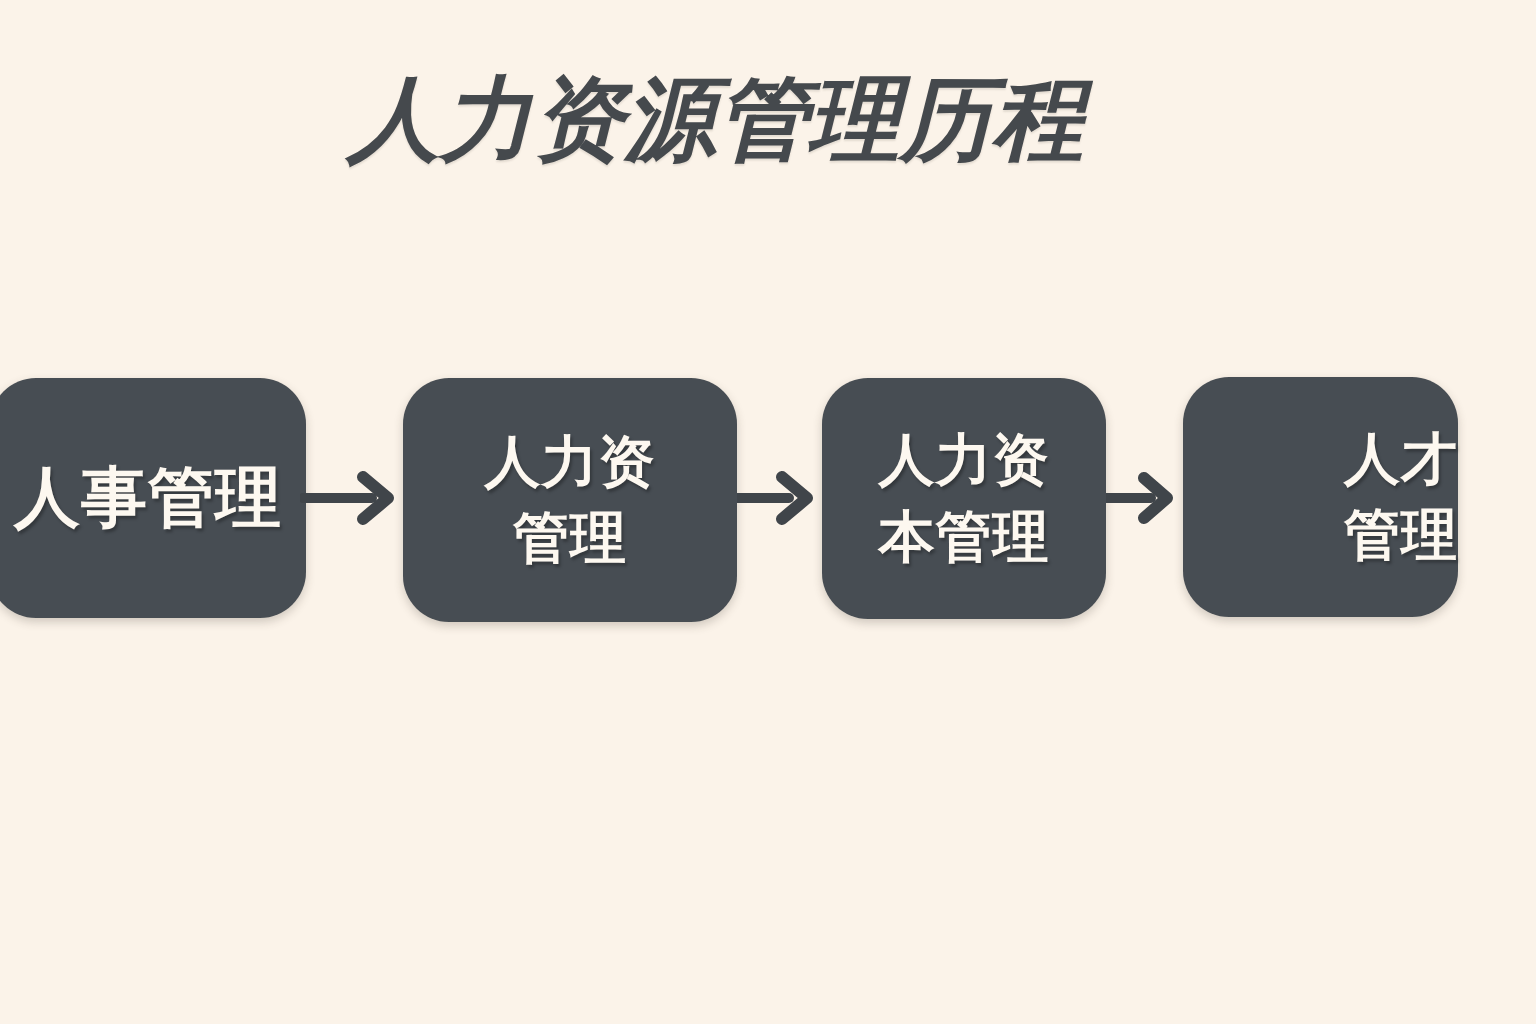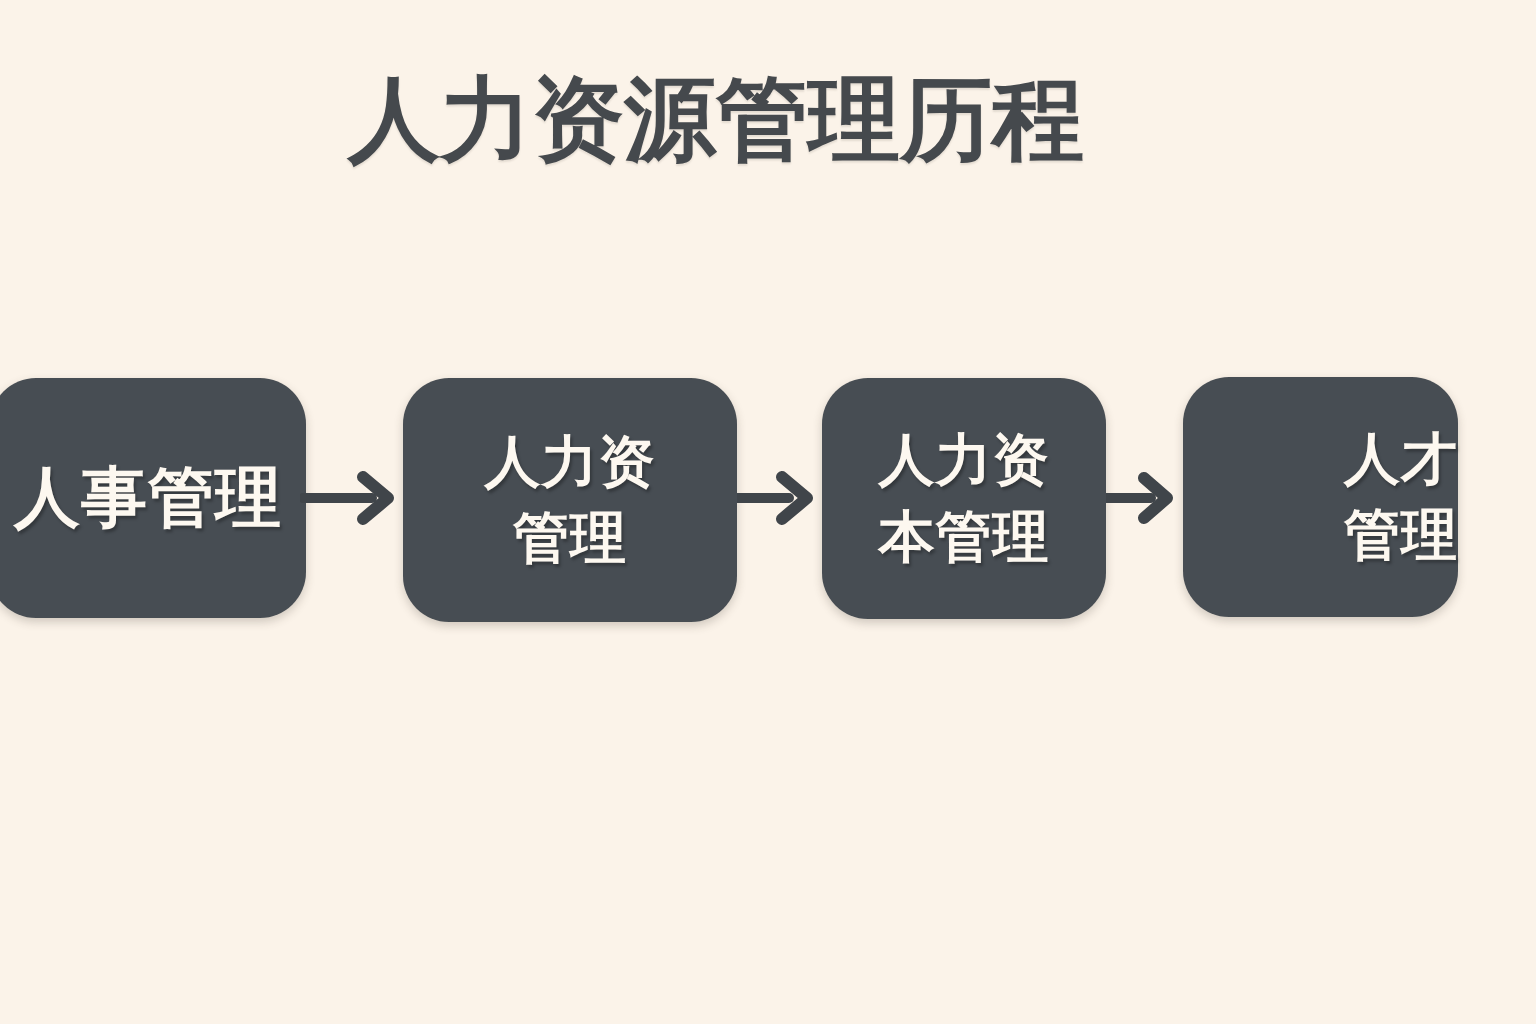--- a/index.html
+++ b/index.html
@@ -19,20 +19,21 @@
     position: absolute;
     left: 348px;
     top: 58px;
     margin: 0;
     font-size: 92px;
     font-weight: 700;
     color: #45494D;
     letter-spacing: 0px;
     white-space: nowrap;
     text-shadow: 0 2px 2px rgba(60, 50, 40, 0.12);
+    font-style: italic;
   }
   .stage-box {
     position: absolute;
     background: #474D53;
     border-radius: 46px;
     display: flex;
     align-items: center;
     justify-content: center;
     box-shadow: 0 4px 10px rgba(60, 50, 40, 0.22);
   }

